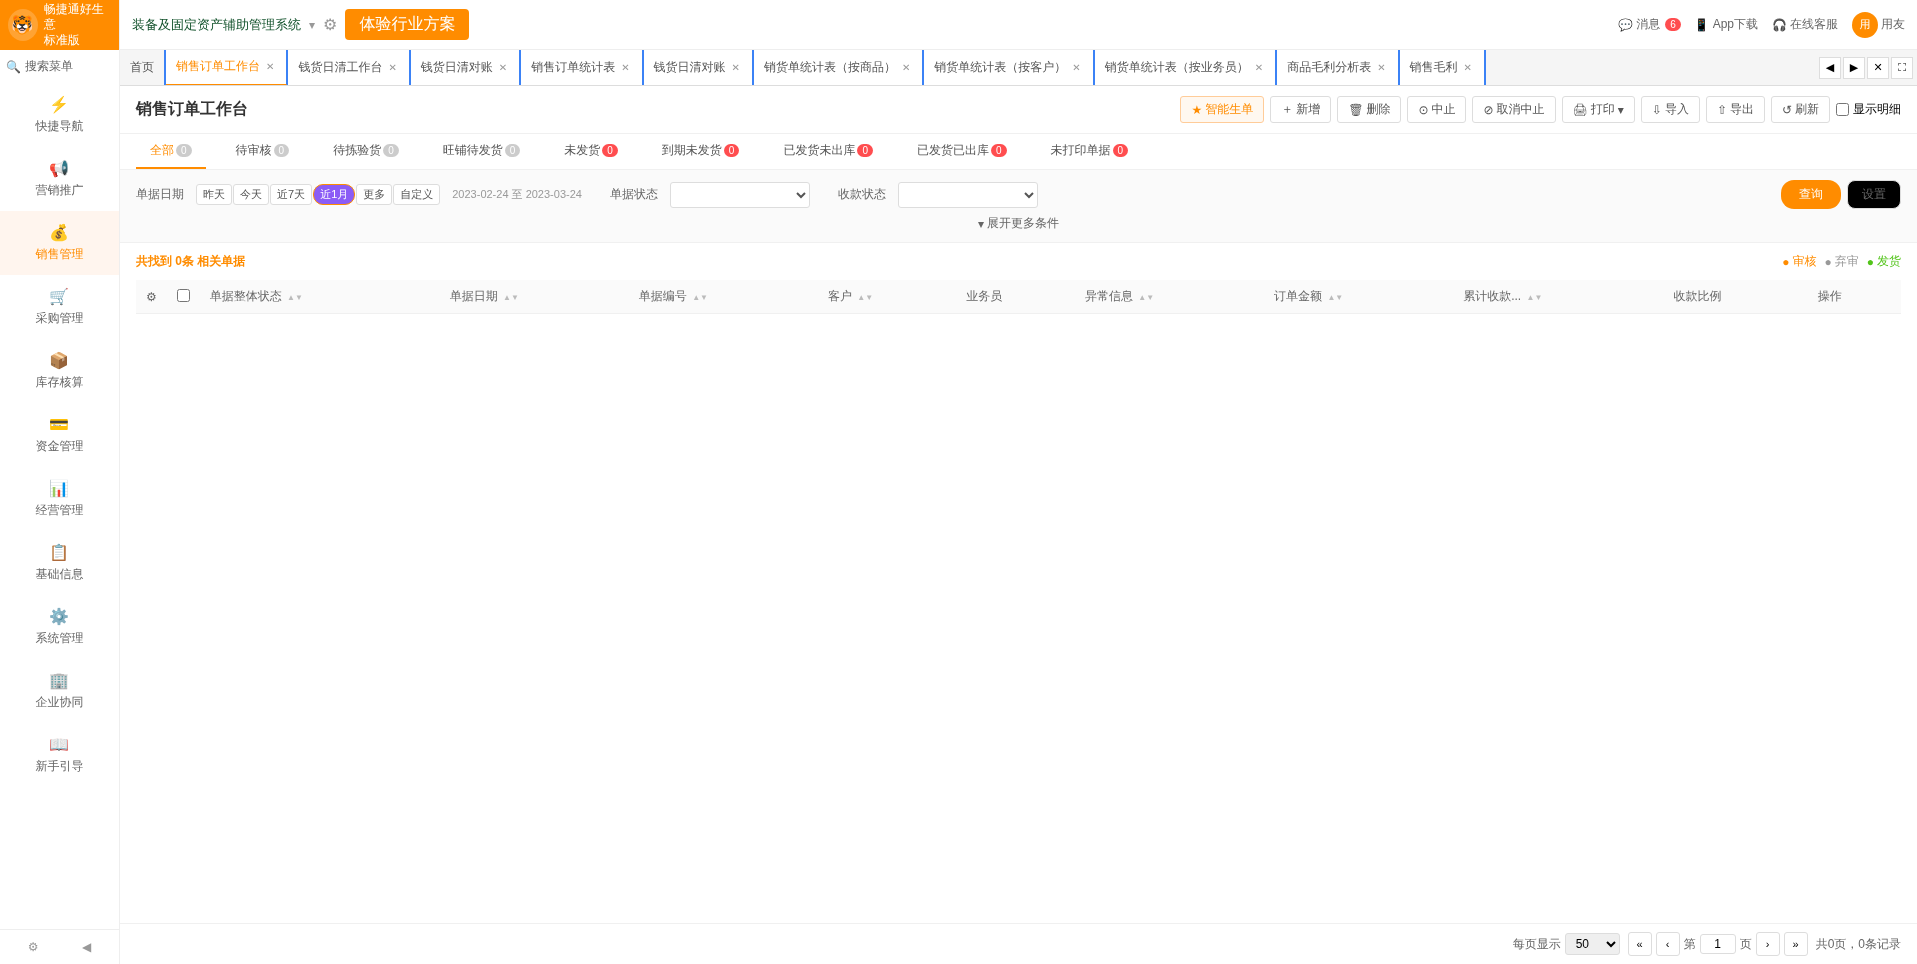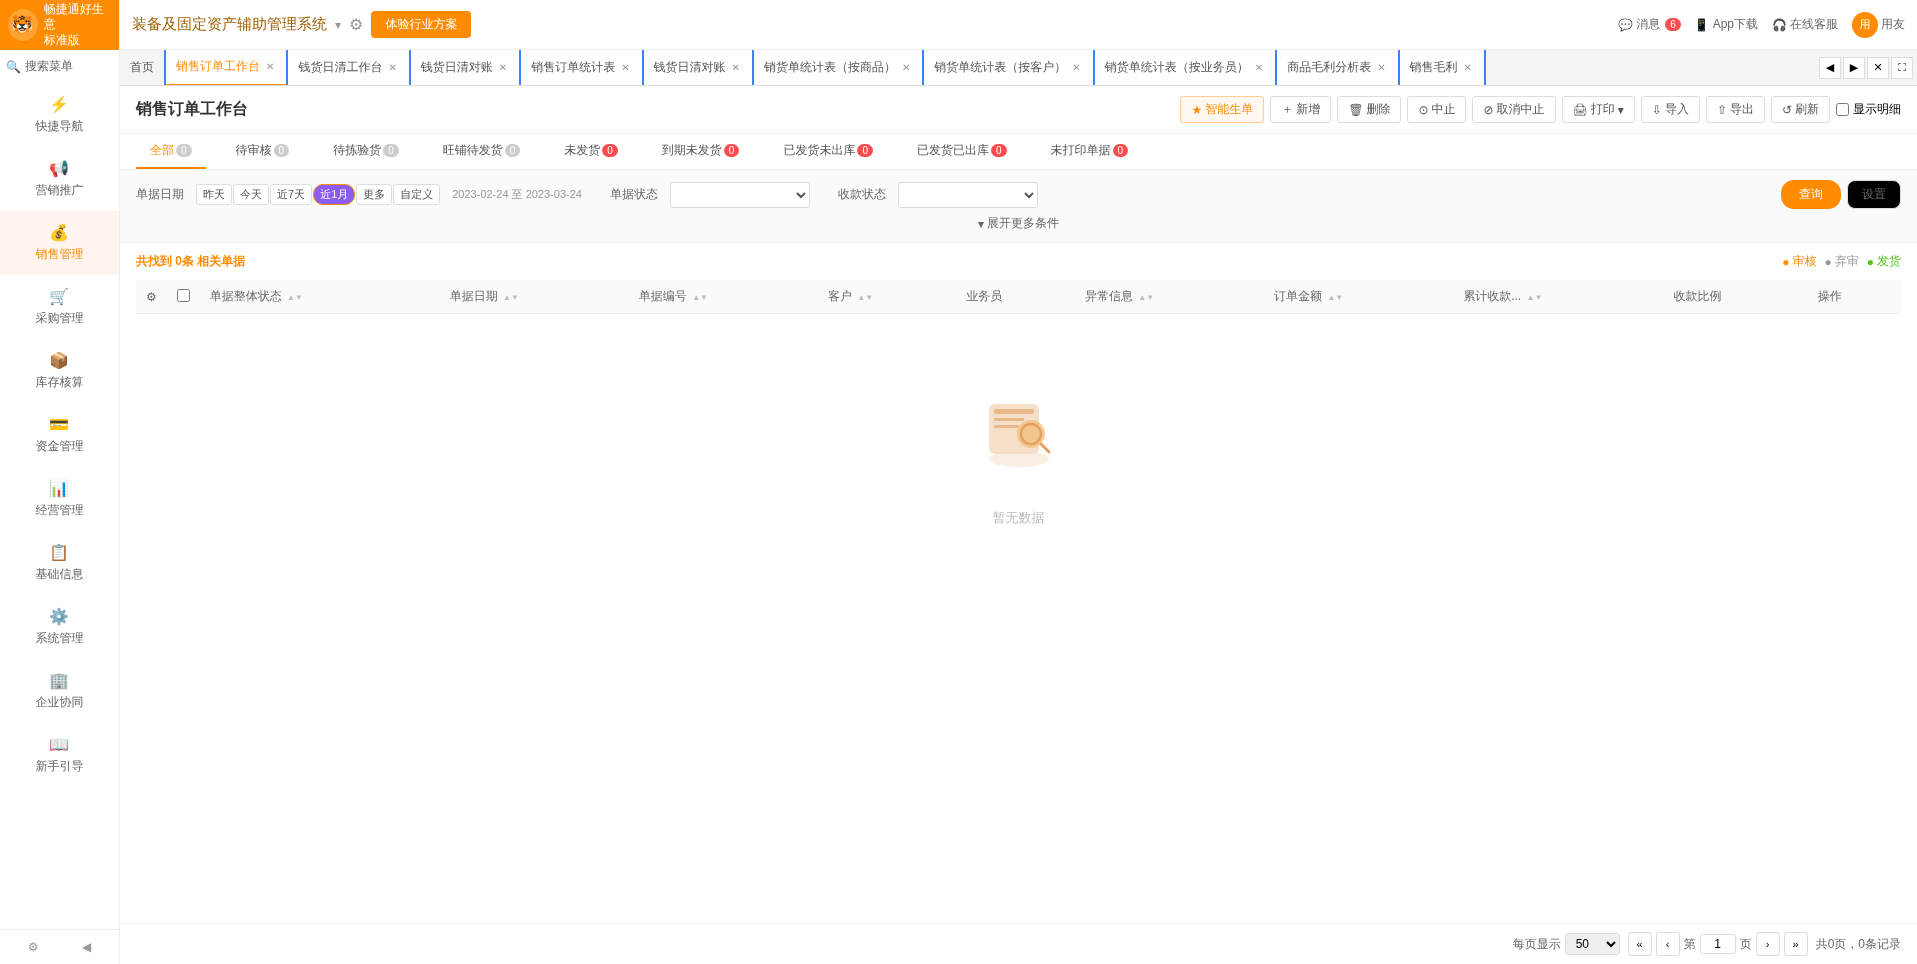--- a/index.html
+++ b/index.html
@@ -14,21 +14,21 @@
     .sidebar-nav-item { padding: 12px 6px; display: flex; flex-direction: column; align-items: center; gap: 4px; cursor: pointer; color: #666; font-size: 11px; }
     .sidebar-nav-item.active { background: #fff5ee; color: #ff8c00; }
     .sidebar-nav-item .icon { font-size: 16px; }
     .sidebar-footer { margin-top: auto; padding: 10px 6px; display: flex; justify-content: space-around; border-top: 1px solid #eee; }
 
     
     .main { flex: 1; display: flex; flex-direction: column; overflow: hidden; }
 
     
     .top-header { height: 50px; background: #fff; display: flex; align-items: center; padding: 0 12px; border-bottom: 1px solid #eee; gap: 8px; }
-    .top-header-btn { background: #ff8c00; color: #fff; border: none; padding: 5px 14px; border-radius: 4px; cursor: pointer; font-size: 12px; }
+    .top-header-btn { background: #ff8c00; color: #fff; border: none; padding: 5px 14px; border-radius: 4px; cursor: pointer; font-size: 16px; }
     .top-header-icons { display: flex; align-items: center; gap: 14px; color: #666; }
     .top-header-icon-item { display: flex; align-items: center; gap: 3px; cursor: pointer; font-size: 12px; }
     .badge { background: #ff4d4f; color: #fff; border-radius: 10px; padding: 1px 5px; font-size: 10px; margin-left: 2px; }
     .avatar { width: 26px; height: 26px; background: #ff8c00; border-radius: 50%; display: flex; align-items: center; justify-content: center; color: #fff; font-size: 11px; }
 
     
     .tabs-bar { display: flex; align-items: center; background: #f5f5f5; border-bottom: 1px solid #ddd; height: 36px; overflow: hidden; }
     .tab-item { display: flex; align-items: center; padding: 0 10px; height: 36px; background: #fff; border-right: 2px solid #3b82f6; cursor: pointer; font-size: 12px; color: #555; white-space: nowrap; gap: 4px; flex-shrink: 0; }
     .tab-item.active { background: #fff; color: #ff8c00; border-bottom: 2px solid #ff8c00; }
     .tab-item.home { background: #f5f5f5; }
@@ -167,21 +167,21 @@
 
   <div class="sidebar-footer">
     <span style="cursor:pointer;color:#999;">⚙</span>
     <span style="cursor:pointer;color:#999;">◀</span>
   </div>
 </div>
 
 <div class="main">
 
   <div class="top-header">
-    <span style="color:#a16207;font-size:15px;">装备及固定资产辅助管理系统</span>
+    <span style="color:#14532d;font-size:13px;">装备及固定资产辅助管理系统</span>
     <span style="color:#999;cursor:pointer;">▾</span>
     <span style="color:#999;cursor:pointer;font-size:16px;">⚙</span>
     <button class="top-header-btn">体验行业方案</button>
 
     <div class="top-header-icons" style="margin-left:auto;">
       <div class="top-header-icon-item">
         <span>💬</span>
         <span>消息</span>
         <span class="badge">6</span>
       </div>
@@ -431,35 +431,20 @@
               <th>
                 <span>操作</span>
               </th>
             </tr>
           </thead>
           <tbody id="table-body">
           </tbody>
         </table>
       </div>
 
-      <div class="empty-state">
-        <div class="empty-icon">
-          <svg width="100" height="100" viewBox="0 0 100 100" fill="none" xmlns="http://www.w3.org/2000/svg">
-            <ellipse cx="50" cy="85" rx="30" ry="8" fill="#f5dfc8" opacity="0.5"></ellipse>
-            <rect x="20" y="30" width="50" height="50" rx="6" fill="#f5dfc8"></rect>
-            <rect x="25" y="35" width="40" height="5" rx="2" fill="#e8b88a"></rect>
-            <rect x="25" y="44" width="30" height="3" rx="1" fill="#e8b88a"></rect>
-            <rect x="25" y="51" width="25" height="3" rx="1" fill="#e8b88a"></rect>
-            <circle cx="62" cy="60" r="14" fill="#f0c080" opacity="0.8"></circle>
-            <circle cx="62" cy="60" r="10" fill="none" stroke="#e8a060" stroke-width="2.5"></circle>
-            <line x1="72" y1="70" x2="80" y2="78" stroke="#e8a060" stroke-width="3" stroke-linecap="round"></line>
-          </svg>
-        </div>
-        <div class="empty-text">暂无数据</div>
-      </div>
     </div>
 
     <div class="table-footer">
       <div class="footer-page-size">
         <span>每页显示</span>
         <select class="footer-select">
           <option value="10">10</option>
           <option value="20">20</option>
           <option value="50" selected="">50</option>
           <option value="100">100</option>

